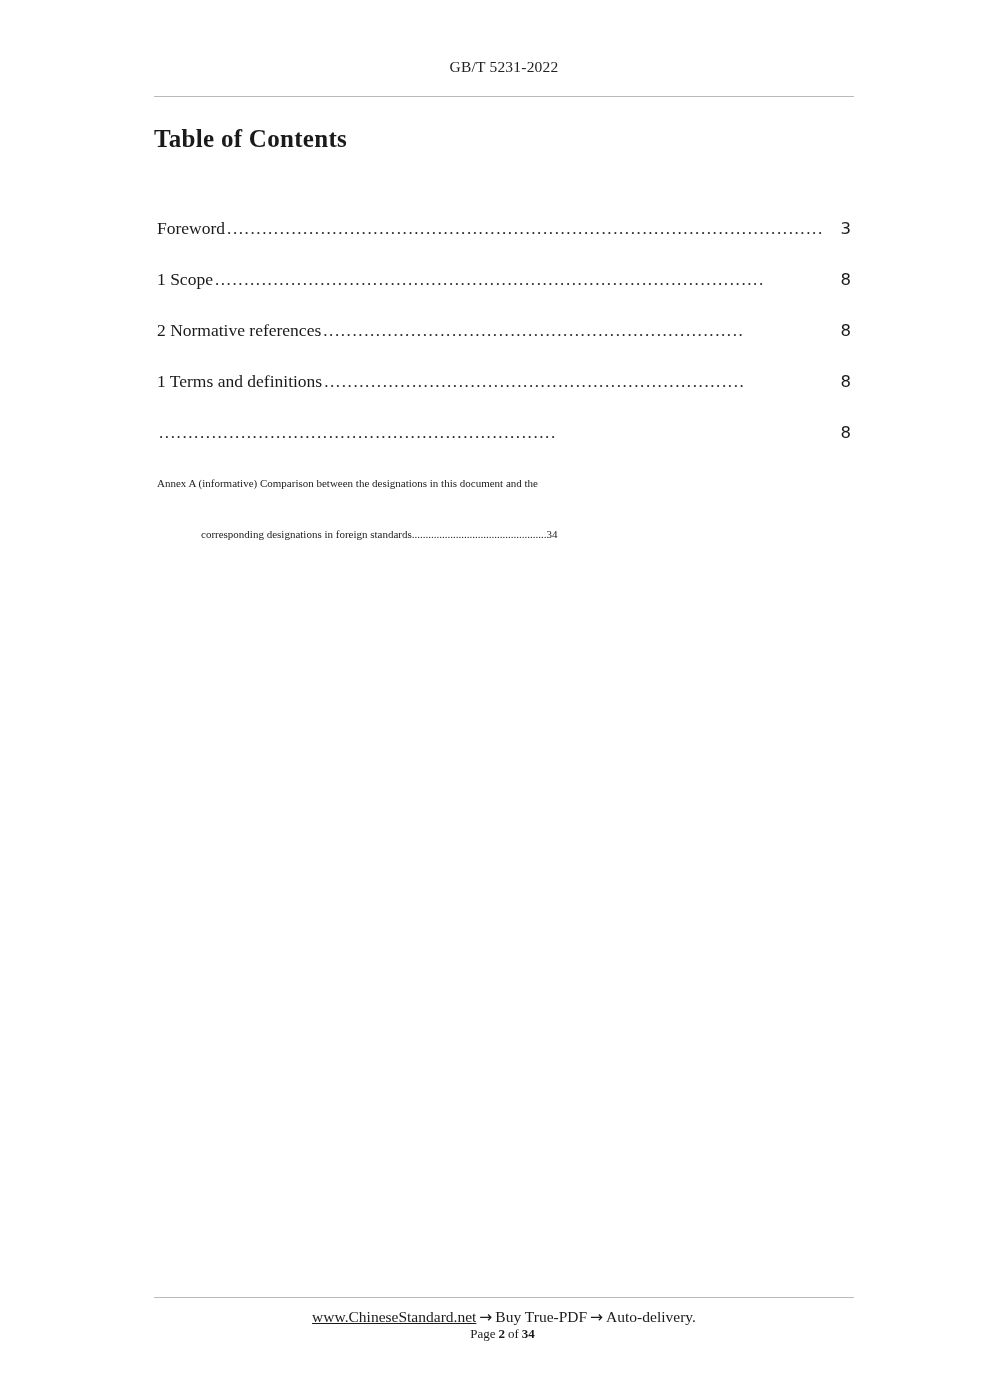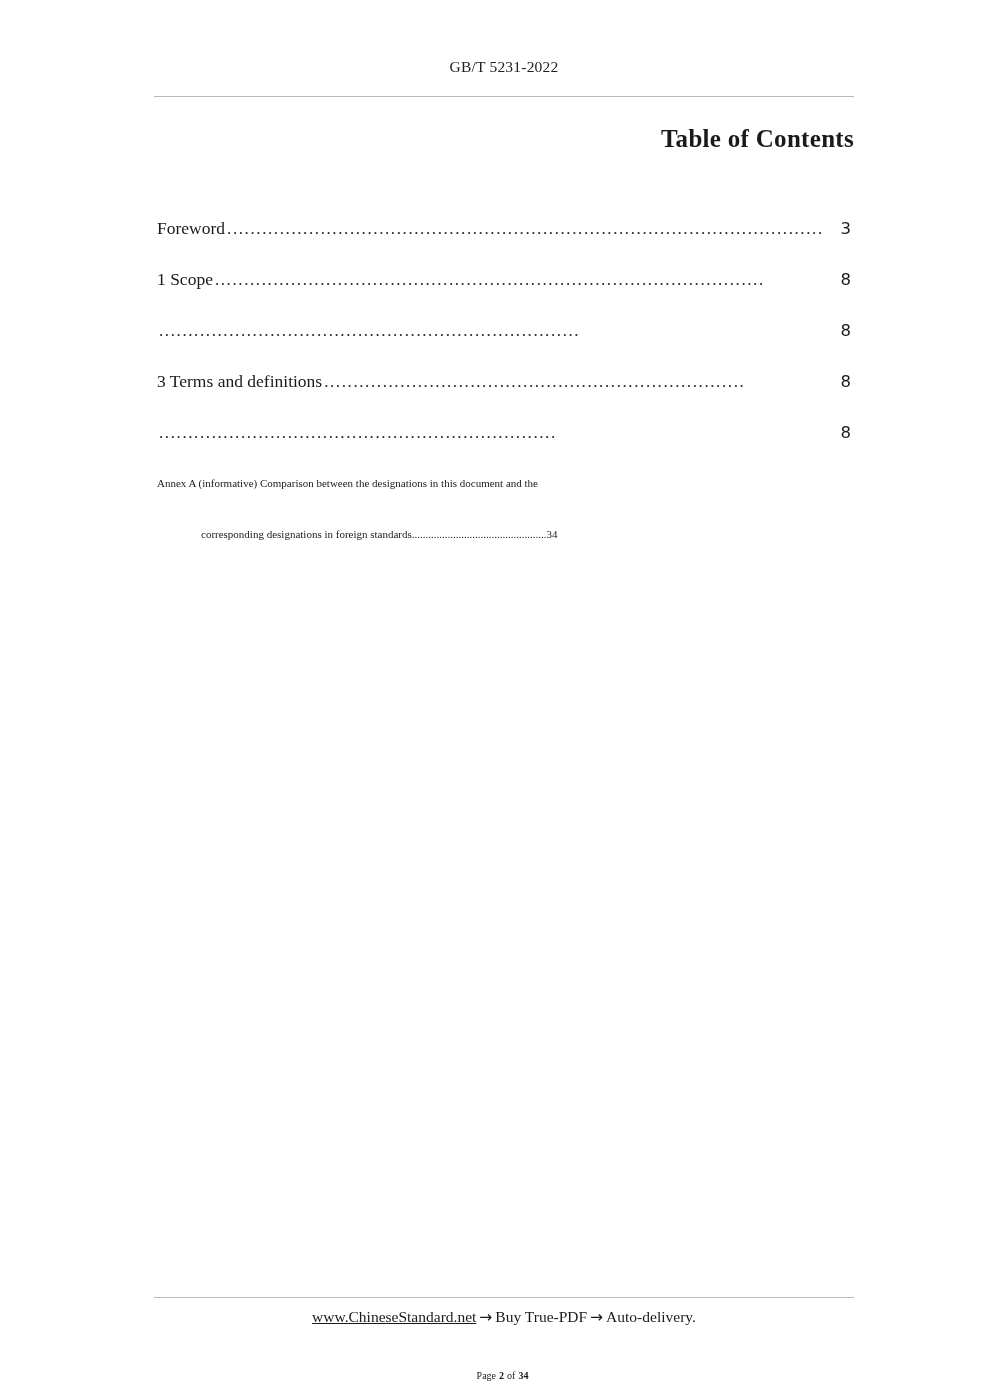--- a/index.html
+++ b/index.html
@@ -38,21 +38,21 @@
     height: 1px;
     background: #b9b9b9;
   }
 
   
   .doc-title {
     position: absolute;
     top: 125px;
     left: 145px;
     width: 700px;
-    text-align: right;
+    text-align: left;
     font-size: 25px;
     font-weight: bold;
     letter-spacing: 0.3px;
   }
 
   
   .toc {
     position: absolute;
     top: 203px;
     left: 148px;
@@ -129,22 +129,21 @@
     text-decoration: underline;
     color: #1a1a1a;
   }
   .footer-left .arrow {
     font-family: "DejaVu Sans", sans-serif;
     padding: 0 3px;
   }
   .footer-right {
     flex: 0 0 auto;
     white-space: nowrap;
-    font-size: 10px;
-    margin-top: 44px;
+    font-size: 13px;
   }
   .footer-right .num {
     font-weight: bold;
     padding: 0 3px;
   }
 </style>
 </head>
 <body>
 
 <div class="page">
@@ -164,26 +163,27 @@
       <span class="page-num">3</span>
     </div>
 
     <div class="toc-entry">
       <span class="label">1 Scope</span>
       <span class="dots">..............................................................................................</span>
       <span class="page-num">8</span>
     </div>
 
     <div class="toc-entry">
+      <span class="label">2 Normative references</span>
       <span class="dots">........................................................................</span>
       <span class="page-num">8</span>
     </div>
 
     <div class="toc-entry">
-      <span class="label">3 Terms and definitions</span>
+      <span class="label">1 Terms and definitions</span>
       <span class="dots">........................................................................</span>
       <span class="page-num">8</span>
     </div>
 
     <div class="toc-entry">
       <span class="dots">....................................................................</span>
       <span class="page-num">8</span>
     </div>
 
 

